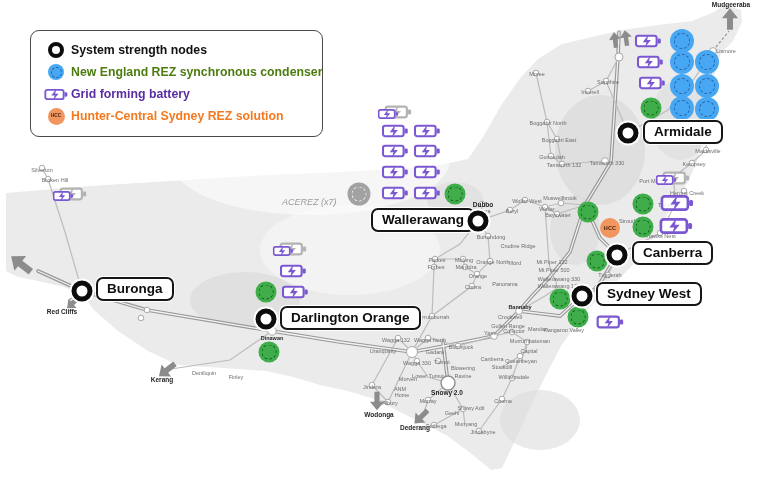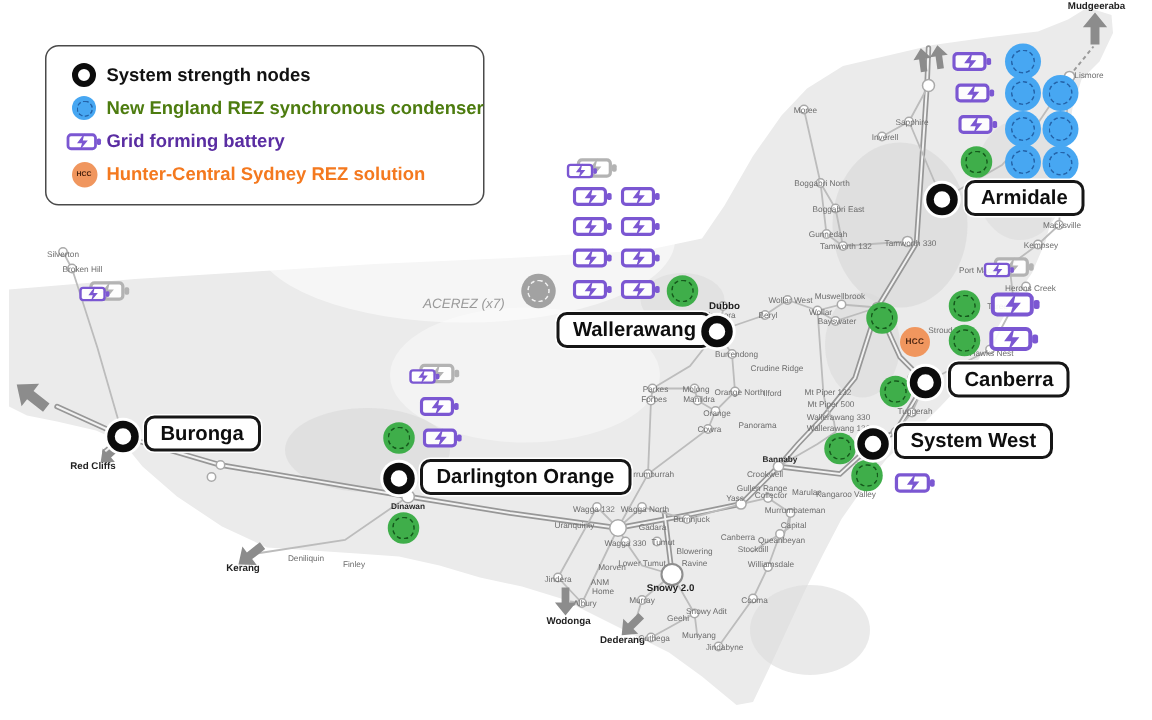--- a/index.html
+++ b/index.html
@@ -360,21 +360,21 @@
           <path d="M18.5,2.5 L11,12.5 L16,12.5 L13.8,19.5 L21.8,9.8 L16.8,9.8 Z" fill="#7b57d2"></path>
         </svg></div>
       <div class="hcc" style="background: rgb(240, 150, 94); left: 610px; top: 228px;">HCC</div>
       <div class="ss-node" style="left: 628px; top: 133px;"></div>
       <div class="node-label" style="left: 643px; top: 120px;">Armidale</div>
       <div class="ss-node" style="left: 478px; top: 221px;"></div>
       <div class="node-label" style="left: 371px; top: 208px;">Wallerawang</div>
       <div class="ss-node" style="left: 617px; top: 255px;"></div>
       <div class="node-label" style="left: 632px; top: 241px;">Canberra</div>
       <div class="ss-node" style="left: 582px; top: 296px;"></div>
-      <div class="node-label" style="left: 596px; top: 282px;">System West</div>
+      <div class="node-label" style="left: 596px; top: 282px;">Sydney West</div>
       <div class="ss-node" style="left: 82px; top: 291px;"></div>
       <div class="node-label" style="left: 96px; top: 277px;">Buronga</div>
       <div class="ss-node" style="left: 266px; top: 319px;"></div>
       <div class="node-label" style="left: 280px; top: 306px;">Darlington Orange</div>
       <div class="arrow" style="transform: translate(-50%, -50%) rotate(0deg); left: 730px; top: 19px;"><svg width="19" height="23" viewBox="0 0 22 27">
           <path d="M11,1 L20.5,12.5 L14.5,12.5 L14.5,26 L7.5,26 L7.5,12.5 L1.5,12.5 Z" fill="#8c8c8c"></path>
         </svg></div>
       <div class="arrow" style="transform: translate(-50%, -50%) rotate(-8deg); left: 615px; top: 40px;"><svg width="14" height="17" viewBox="0 0 22 27">
           <path d="M11,1 L20.5,12.5 L14.5,12.5 L14.5,26 L7.5,26 L7.5,12.5 L1.5,12.5 Z" fill="#8c8c8c"></path>
         </svg></div>

